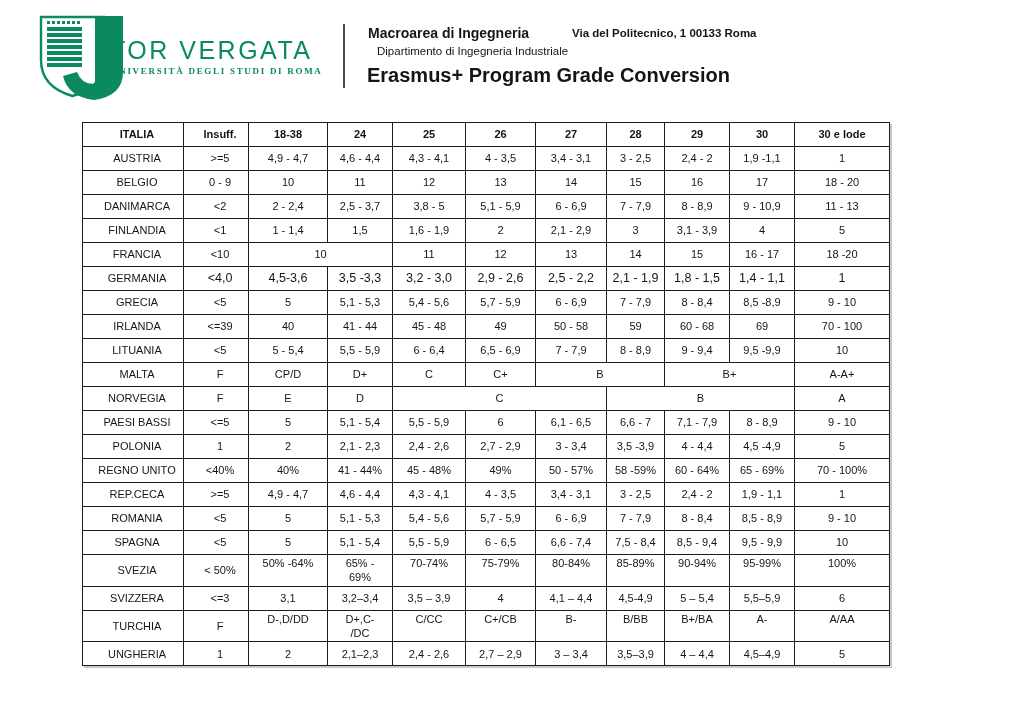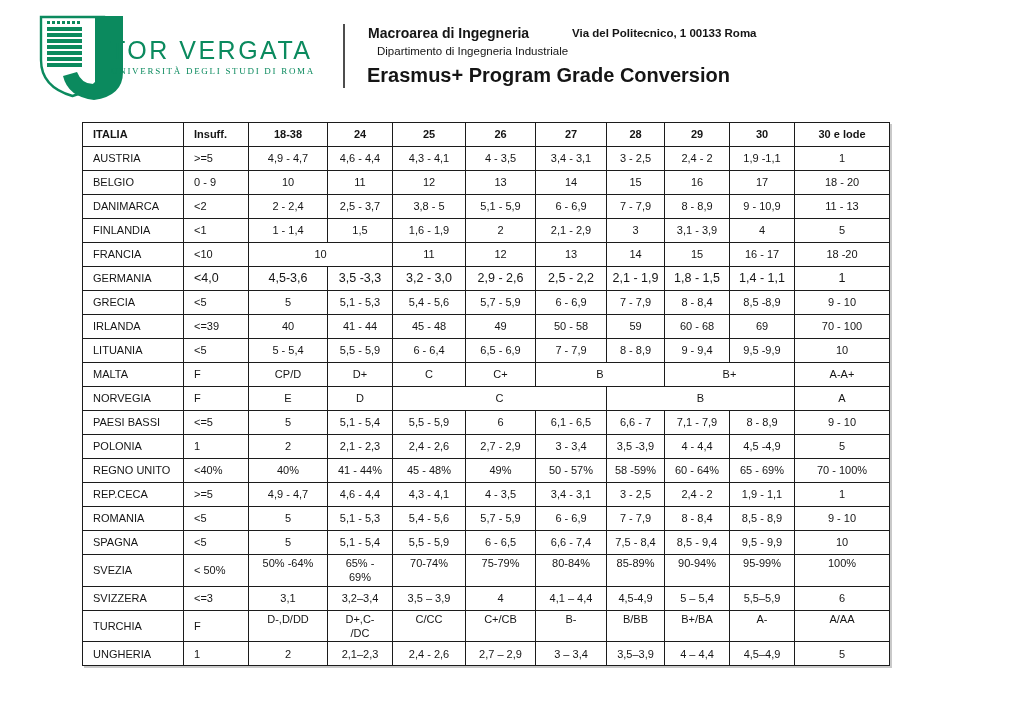--- a/index.html
+++ b/index.html
@@ -17,21 +17,21 @@
   .logo-svg{position:absolute;left:38px;top:14px;width:110px;height:88px;}
   .logo-wordmark{
     position:absolute;left:110px;top:36px;
     font-family:Liberation Sans, sans-serif;
     font-size:25px;letter-spacing:2.5px;color:var(--green);
     white-space:nowrap;
   }
   .logo-sub{
     position:absolute;left:111px;top:66px;
     font-family:"Liberation Serif",serif;
-    font-size:9px;font-weight:normal;letter-spacing:1.7px;color:var(--green);
+    font-size:9px;font-weight:bold;letter-spacing:1.7px;color:var(--green);
     white-space:nowrap;
   }
   .hdr-divider{position:absolute;left:343px;top:24px;width:2px;height:64px;background:#4d4d4d;}
   .hdr-macroarea{position:absolute;left:368px;top:25px;font-weight:bold;font-size:14px;white-space:nowrap;}
   .hdr-address{position:absolute;left:572px;top:27px;font-weight:bold;font-size:11.5px;white-space:nowrap;}
   .hdr-dept{position:absolute;left:377px;top:45px;font-size:11.5px;white-space:nowrap;}
   .hdr-title{position:absolute;left:367px;top:64px;font-weight:bold;font-size:20px;white-space:nowrap;}
 
   
   table.conv{
@@ -44,21 +44,21 @@
     font-size:11px;
     text-align:center;
     vertical-align:middle;
     padding:1px 2px;
     height:21px;
     line-height:1.3;
     white-space:pre-line;
     overflow:hidden;
   }
   .conv th{font-weight:bold;}
-  .conv th.left, .conv td.country, .conv td.insuff{text-align:left;padding-left:10px;}
+  .conv th.left, .conv td.country, .conv td.insuff{text-align:center;padding-left:10px;}
   .conv tr.serif td:not(.country){font-family:Liberation Sans, sans-serif;font-size:12.5px;}
   .conv tr.tall td{vertical-align:top;}
   .conv tr.tall td.country, .conv tr.tall td.insuff{vertical-align:middle;}
 
   svg .sfill{fill:var(--green);}
   svg .sstroke{stroke:var(--green);}
 </style>
 </head>
 <body>
 

